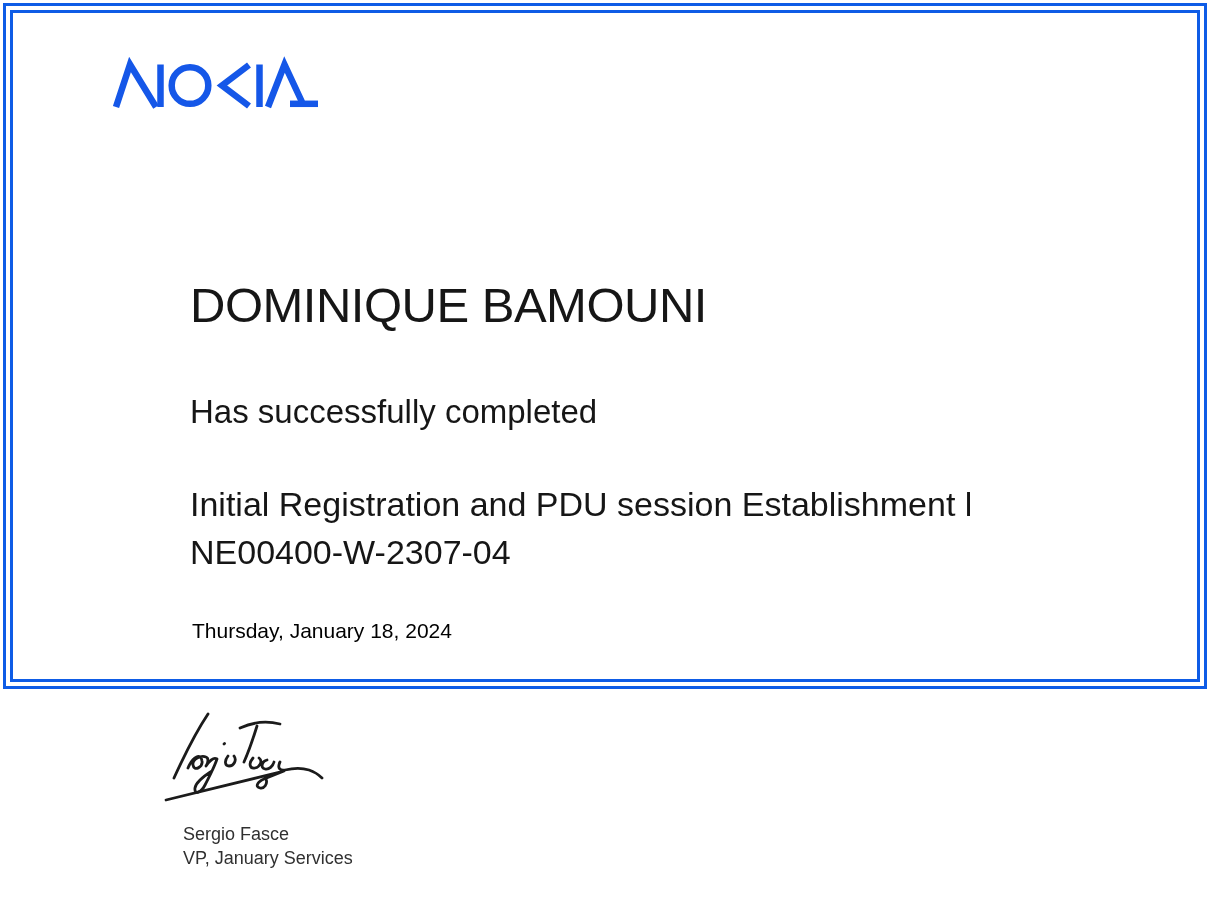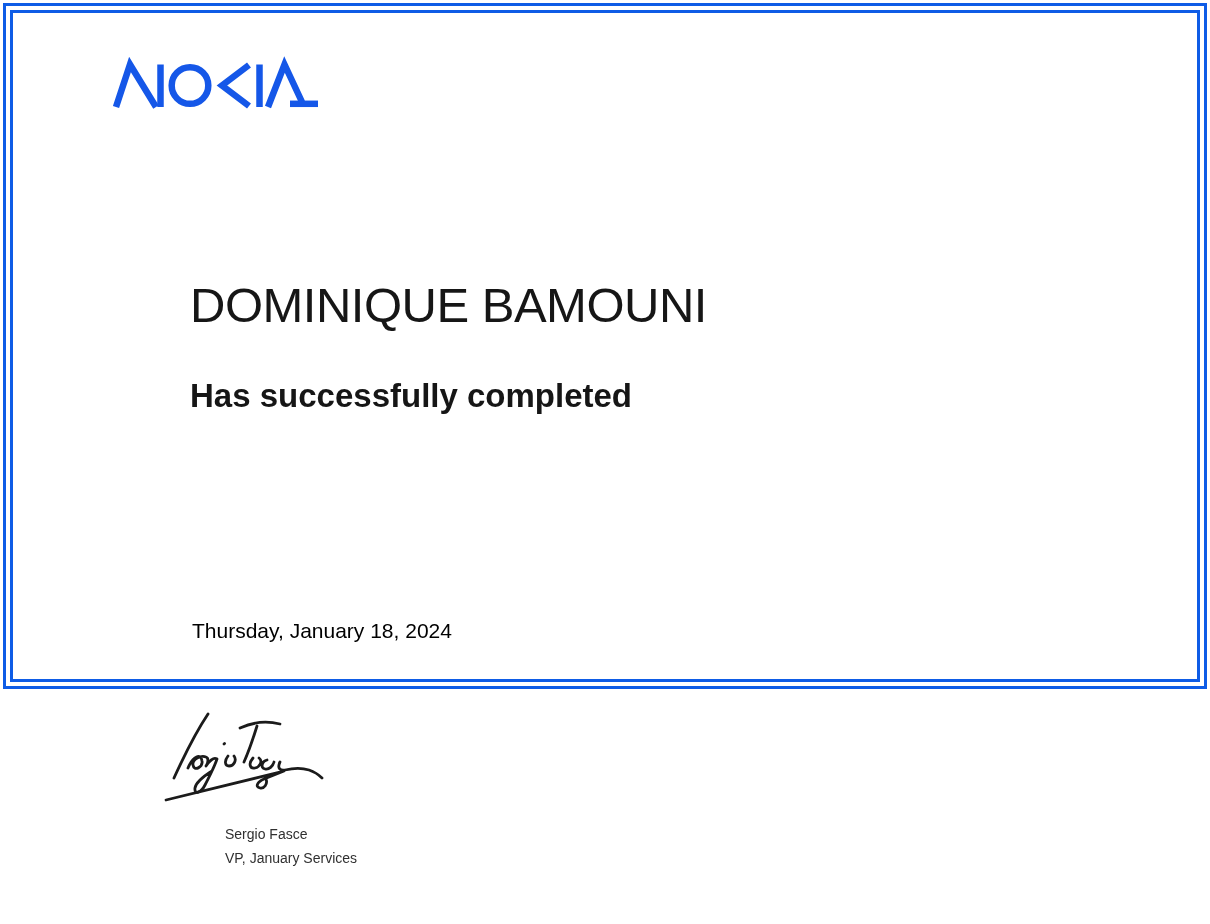--- a/index.html
+++ b/index.html
@@ -14,30 +14,30 @@
   .certificate{position:relative;width:1210px;height:692px;background:#ffffff;border-radius:10px;}
 
   .frame-outer{position:absolute;inset:3px;border:3px solid var(--border-blue);pointer-events:none;}
   .frame-inner{position:absolute;inset:10px;border:3px solid var(--border-blue);pointer-events:none;}
 
   .logo{position:absolute;left:112px;top:61px;width:207px;height:46px;color:var(--brand-blue);}
   .logo svg{display:block;width:100%;height:100%;overflow:visible;}
 
   .recipient{position:absolute;left:190px;top:278px;font-size:49px;line-height:54px;
     font-weight:400;letter-spacing:-0.5px;color:var(--text-dark);white-space:nowrap;}
-  .completion{position:absolute;left:190px;top:376px;font-size:33px;line-height:40px;
-    font-weight:700;color:var(--text-dark);white-space:nowrap;}
+  .completion{position:absolute;left:190px;top:392px;font-size:33px;line-height:40px;
+    font-weight:400;color:var(--text-dark);white-space:nowrap;}
   .course{position:absolute;left:190px;top:480px;font-size:34px;line-height:48px;
     font-weight:300;color:var(--text-dark);max-width:900px;}
   .date{position:absolute;left:192px;top:618px;font-size:21px;line-height:26px;color:#000000;}
 
   .signature{position:absolute;left:158px;top:708px;width:192px;height:106px;color:#1b1b1b;}
   .signature svg{display:block;width:100%;height:100%;overflow:visible;}
 
-  .signer{position:absolute;left:183px;top:822px;font-size:14px;line-height:24px;color:var(--text-gray);margin-left:42px;}
+  .signer{position:absolute;left:183px;top:822px;font-size:18px;line-height:24px;color:var(--text-gray);}
   .signer .line{display:block;}
 </style>
 </head>
 <body>
 
 <div class="certificate">
 
   <div class="frame-outer"></div>
   <div class="frame-inner"></div>
 
@@ -52,20 +52,21 @@
         <polyline points="156,46 172.5,3.5 190,41"></polyline>
         <line x1="178" y1="42.8" x2="206" y2="42.8"></line>
       </g>
     </svg>
   </div>
 
   <h1 class="recipient">DOMINIQUE BAMOUNI</h1>
 
   <div class="completion">Has successfully completed</div>
 
+  <div class="course">Initial Registration and PDU session Establishment l NE00400-W-2307-04</div>
 
   <div class="date">Thursday, January 18, 2024</div>
 
   <div class="signature" role="img" aria-label="Signature of Sergio Fasce">
     <svg viewBox="0 0 192 106">
       <g stroke="currentColor" stroke-width="2.8" fill="none" stroke-linecap="round" stroke-linejoin="round">
         <path d="M16,70 C26,48 38,24 50,6"></path>
         <path d="M30,60 c5,-12 13,-15 14,-7 c1,6 -8,11 -9,4 c-1,-6 8,-10 13,-8 c3,1 2,6 0,9 c4,-6 8,-9 11,-7 c-3,9 -7,16 -12,26 c-4,8 -11,10 -10,3 c1,-6 9,-12 17,-17"></path>
         <path d="M66,36 l0.6,-0.6"></path>
         <path d="M70,48 c-4,5 -3,10 1,10 c5,0 8,-6 5,-10"></path>

